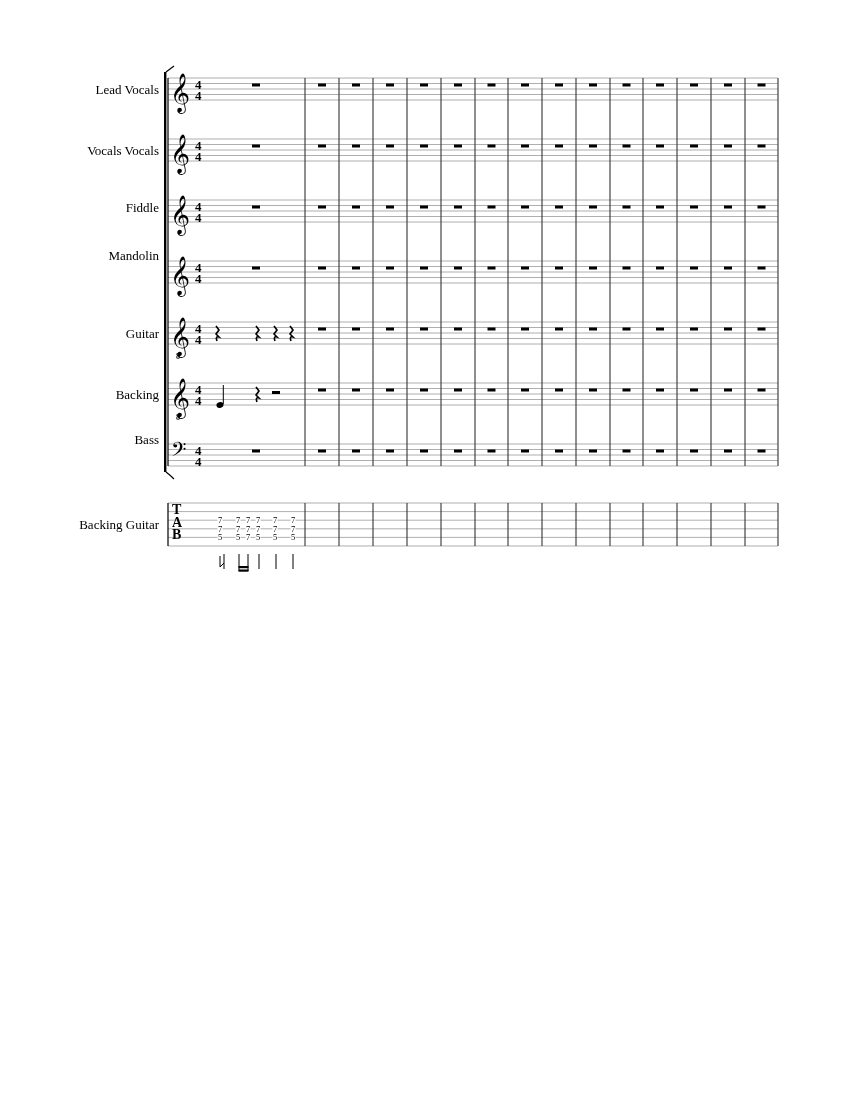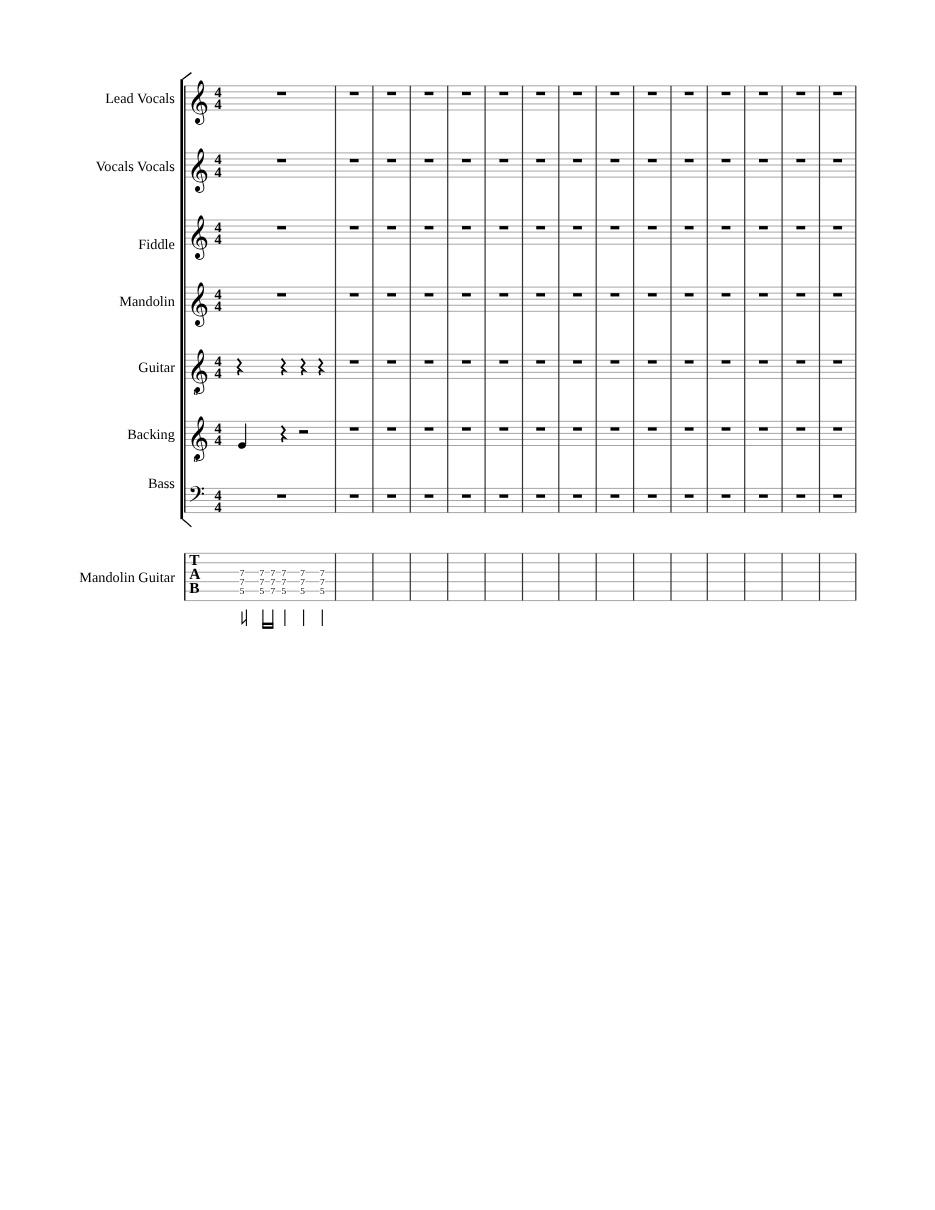--- a/index.html
+++ b/index.html
@@ -8,26 +8,26 @@
   .inst-label { position: absolute; font-family: "Liberation Serif", serif; font-size: 13px; color: #000; text-align: right; width: 150px; left: 9px; white-space: nowrap; }
   svg text { font-family: "Liberation Serif", serif; }
 </style>
 </head>
 <body>
 
 <div id="score">
 
   <div class="inst-label" style="top:82px">Lead Vocals</div>
   <div class="inst-label" style="top:143px">Vocals Vocals</div>
-  <div class="inst-label" style="top:214px">Fiddle</div>
-  <div class="inst-label" style="top:266px">Mandolin</div>
+  <div class="inst-label" style="top:200px">Fiddle</div>
+  <div class="inst-label" style="top:248px">Mandolin</div>
   <div class="inst-label" style="top:326px">Guitar</div>
   <div class="inst-label" style="top:387px">Backing</div>
   <div class="inst-label" style="top:432px">Bass</div>
-  <div class="inst-label" style="top:517px">Mandolin Guitar</div>
+  <div class="inst-label" style="top:517px">Backing Guitar</div>
 
   <svg id="notation" width="850" height="1100" style="position:absolute;left:0;top:0">
     <g id="staff-lines">
         <line x1="168" y1="78" x2="778" y2="78" stroke="#9a9a9a" stroke-width="0.8"></line>
         <line x1="168" y1="83.5" x2="778" y2="83.5" stroke="#9a9a9a" stroke-width="0.8"></line>
         <line x1="168" y1="89" x2="778" y2="89" stroke="#9a9a9a" stroke-width="0.8"></line>
         <line x1="168" y1="94.5" x2="778" y2="94.5" stroke="#9a9a9a" stroke-width="0.8"></line>
         <line x1="168" y1="100" x2="778" y2="100" stroke="#9a9a9a" stroke-width="0.8"></line>
         <line x1="168" y1="139" x2="778" y2="139" stroke="#9a9a9a" stroke-width="0.8"></line>
         <line x1="168" y1="144.5" x2="778" y2="144.5" stroke="#9a9a9a" stroke-width="0.8"></line>

